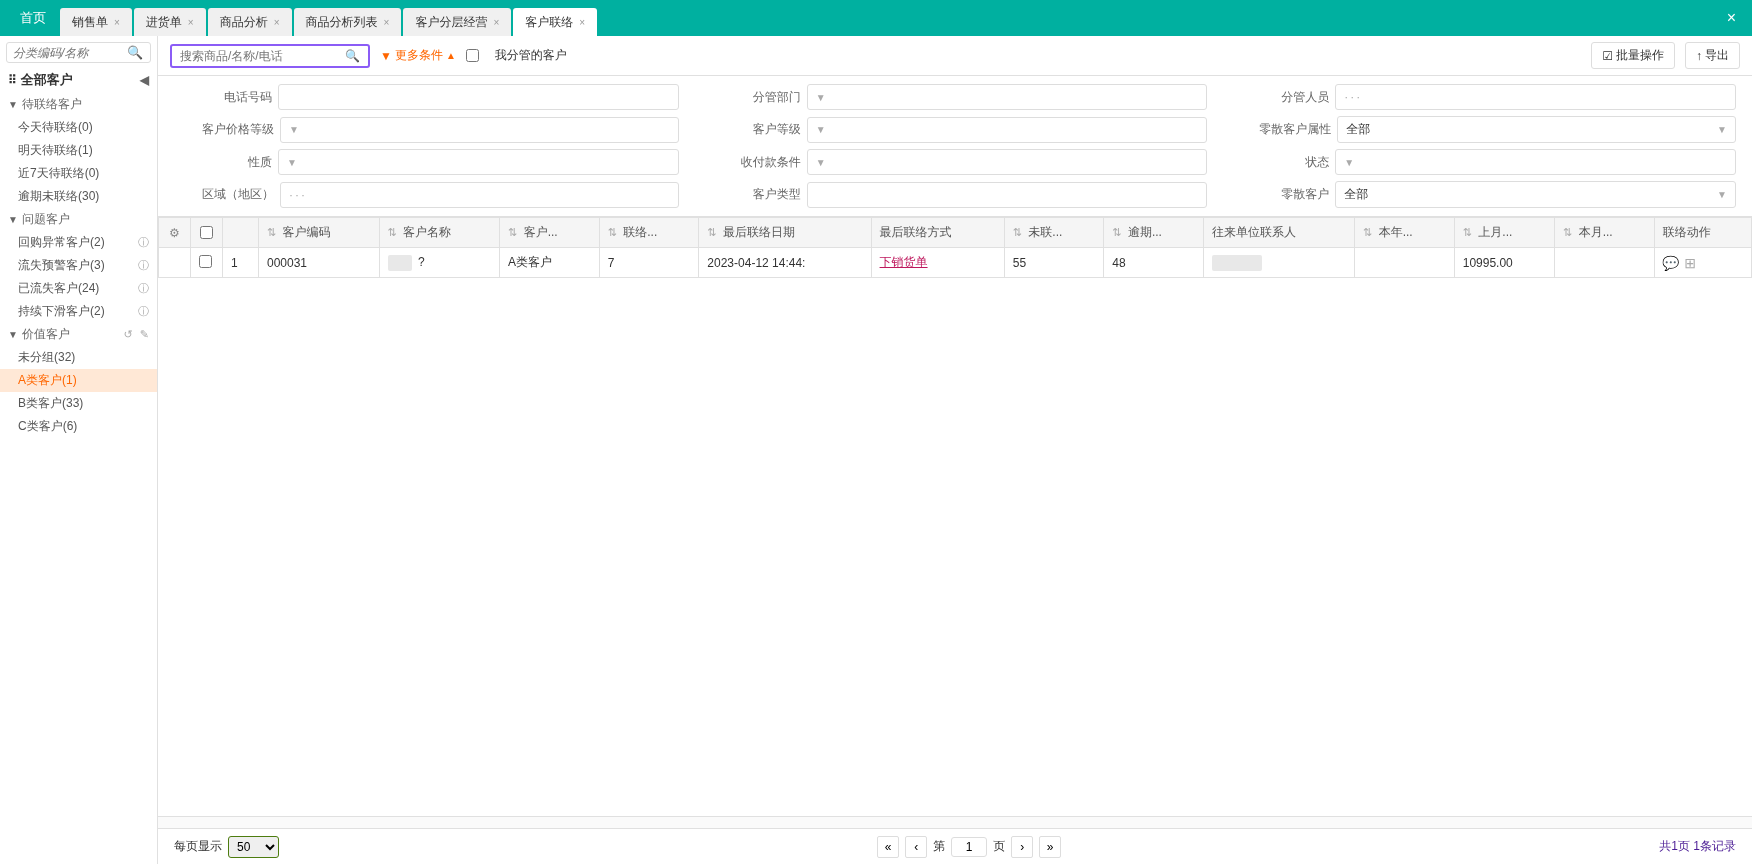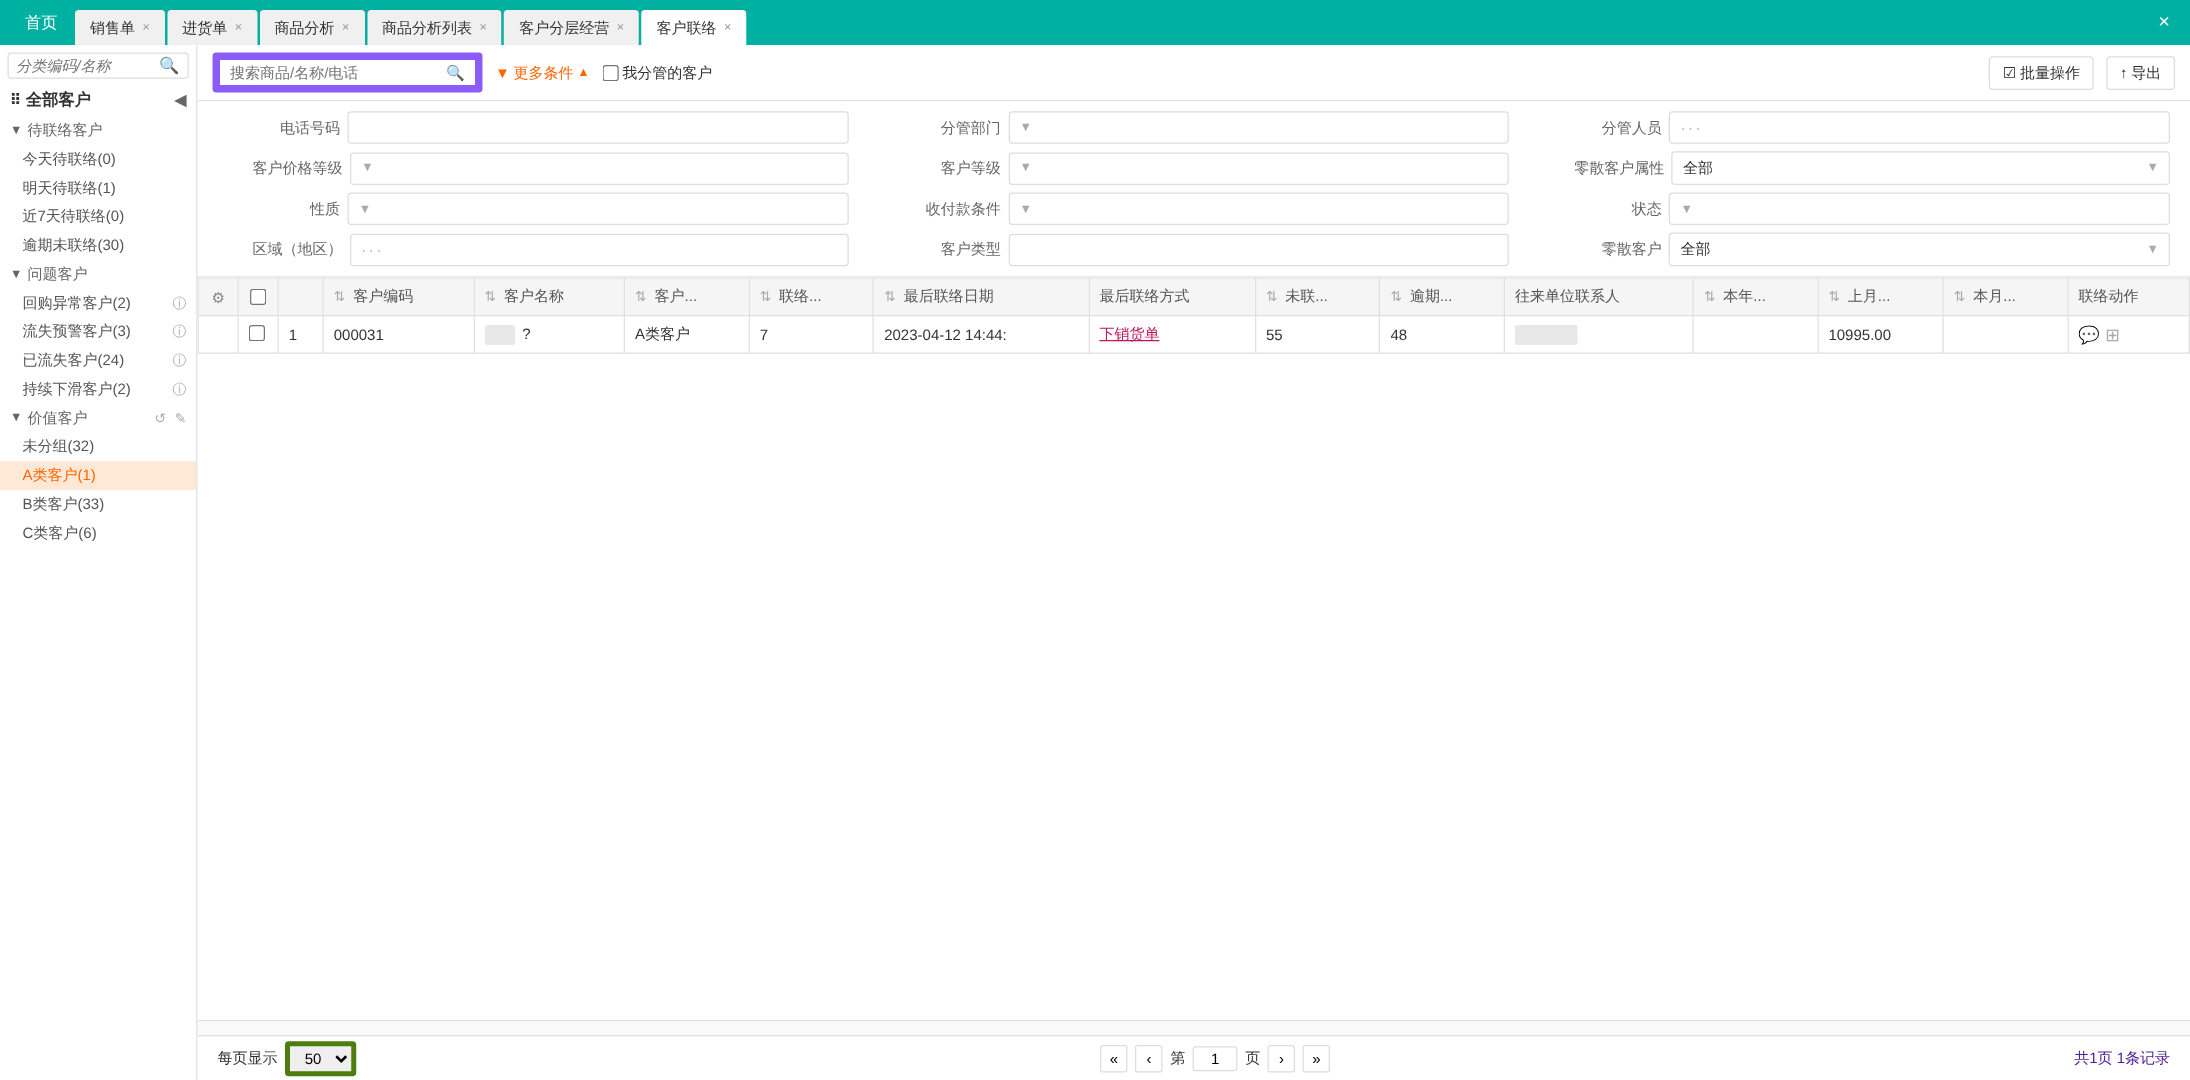--- a/index.html
+++ b/index.html
@@ -61,26 +61,26 @@
     
     .content { flex: 1; display: flex; flex-direction: column; overflow: hidden; }
 
     
     .filter-bar {
       background: #fff; border-bottom: 1px solid #e0e0e0;
       padding: 6px 12px; display: flex; align-items: center; gap: 10px;
       flex-shrink: 0;
     }
     .filter-search {
-      display: flex; border: 6px solid #8b5cf6;
-      border-radius: 3px; padding: 3px 8px; gap: 4px; width: 216px;
+      display: flex; border: 2px solid #8b5cf6;
+      border-radius: 3px; padding: 3px 8px; gap: 4px; width: 200px;
     }
     .filter-search input { border: none; outline: none; font-size: 12px; color: #999; width: 100%; }
     .filter-more { color: #f60; cursor: pointer; display: flex; align-items: center; gap: 3px; font-size: 12px; }
-    .filter-checkbox { display: flex; align-items: center; gap: 3px; font-size: 12px; cursor: pointer; }
+    .filter-checkbox { display: flex; align-items: center; gap: 16px; font-size: 12px; cursor: pointer; }
     .filter-spacer { flex: 1; }
     .btn-batch { background: #fff; border: 1px solid #ddd; padding: 4px 10px; border-radius: 3px; cursor: pointer; font-size: 12px; display: flex; align-items: center; gap: 3px; }
     .btn-export { background: #fff; border: 1px solid #ddd; padding: 4px 10px; border-radius: 3px; cursor: pointer; font-size: 12px; display: flex; align-items: center; gap: 3px; }
 
     
     .adv-filter {
       background: #fff; border-bottom: 1px solid #e0e0e0;
       padding: 8px 16px; flex-shrink: 0;
     }
     .filter-row { display: flex; align-items: center; margin-bottom: 6px; gap: 0; }
@@ -116,21 +116,21 @@
     .td-actions { display: flex; gap: 4px; align-items: center; }
     .action-icon { color: #aaa; cursor: pointer; font-size: 14px; }
 
     
     .bottom-bar {
       background: #fff; border-top: 1px solid #e0e0e0;
       padding: 6px 16px; display: flex; align-items: center; justify-content: space-between;
       flex-shrink: 0; height: 36px;
     }
     .page-size { display: flex; align-items: center; gap: 6px; font-size: 12px; }
-    .page-size select { border: 4px solid #4d7c0f; border-radius: 3px; padding: 2px 4px; font-size: 12px; text-align: center; }
+    .page-size select { border: 1px solid #4d7c0f; border-radius: 3px; padding: 2px 4px; font-size: 12px; }
     .pagination { display: flex; align-items: center; gap: 6px; font-size: 12px; }
     .pagination button { background: #fff; border: 1px solid #ddd; width: 22px; height: 22px; cursor: pointer; border-radius: 2px; font-size: 12px; }
     .pagination input { border: 1px solid #ddd; border-radius: 3px; width: 36px; text-align: center; padding: 2px; font-size: 12px; }
     .total-info { font-size: 12px; color: #4c1d95; }
 
     
     .scroll-container { overflow-x: auto; overflow-y: hidden; height: 12px; background: #fafafa; border-top: 1px solid #e0e0e0; flex-shrink: 0; }
     .scroll-inner { width: 1800px; height: 1px; }
 
     .gear-cell { display: flex; align-items: center; justify-content: center; }

